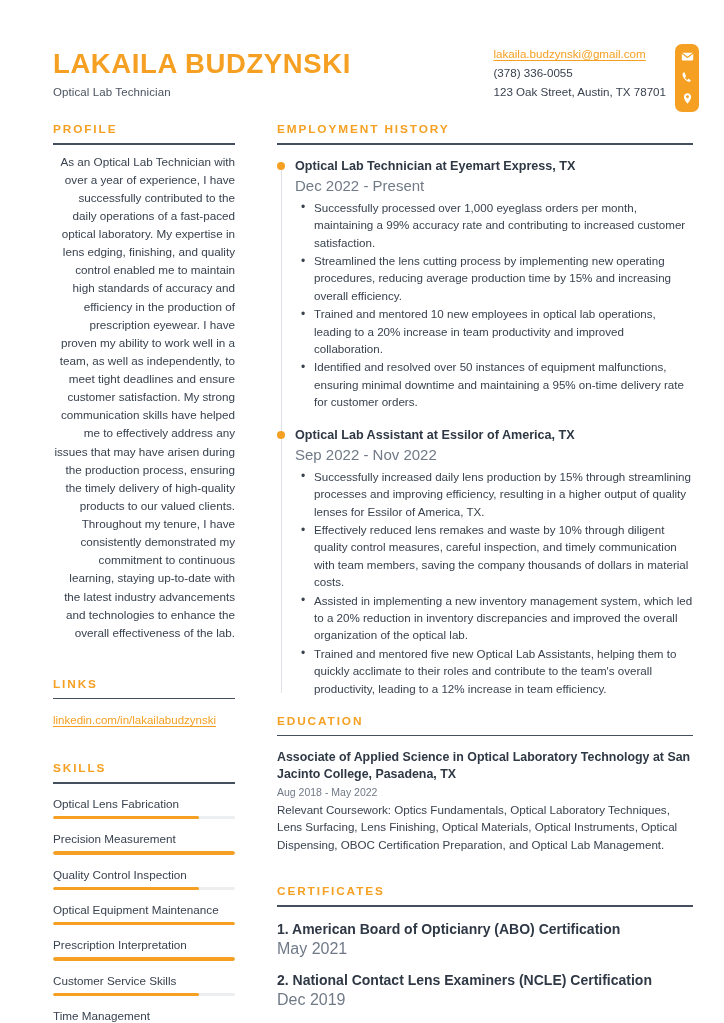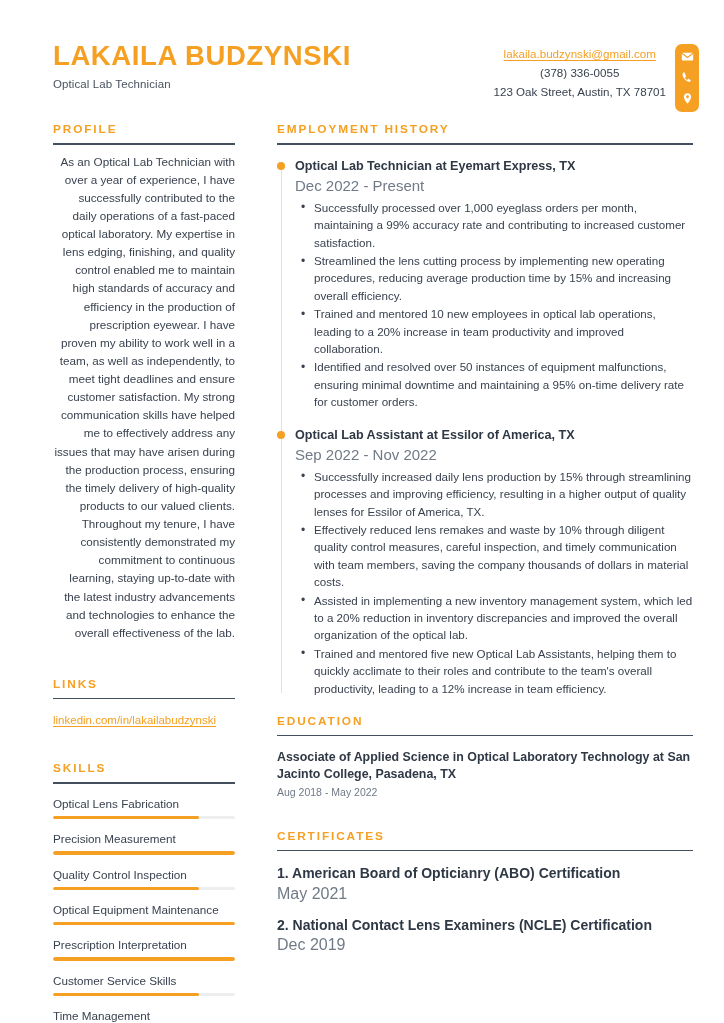--- a/index.html
+++ b/index.html
@@ -23,21 +23,21 @@
   
   .header {
     position: relative;
     padding: 38px 0 0 0;
     height: 122px;
   }
 
   .header-name-block {
     position: absolute;
     left: 53px;
-    top: 42px;
+    top: 50px;
   }
 
   .name {
     font-size: 27.5px;
     font-weight: bold;
     color: #f5a022;
     letter-spacing: 0.6px;
     line-height: 1.05;
     white-space: nowrap;
   }
@@ -51,21 +51,21 @@
 
   .contact-block {
     position: absolute;
     right: 0px;
     top: 44px;
     display: flex;
     align-items: flex-start;
   }
 
   .contact-lines {
-    text-align: center;
+    text-align: left;
     padding-right: 9px;
     padding-top: 1px;
   }
 
   .contact-line {
     font-size: 11.6px;
     color: #39424f;
     line-height: 1.62;
     white-space: nowrap;
   }
@@ -430,20 +430,21 @@
 
         </div>
       </div>
 
       <div class="section education-section">
         <div class="section-title">EDUCATION</div>
         <div class="section-rule"></div>
         <div class="edu-entry">
           <div class="edu-heading">Associate of Applied Science in Optical Laboratory Technology at San Jacinto College, Pasadena, TX</div>
           <div class="edu-date">Aug 2018 - May 2022</div>
+          <div class="edu-desc">Relevant Coursework: Optics Fundamentals, Optical Laboratory Techniques, Lens Surfacing, Lens Finishing, Optical Materials, Optical Instruments, Optical Dispensing, OBOC Certification Preparation, and Optical Lab Management.</div>
         </div>
       </div>
 
       <div class="section certificates-section">
         <div class="section-title">CERTIFICATES</div>
         <div class="section-rule"></div>
         <div class="cert-entry">
           <div class="cert-heading">1. American Board of Opticianry (ABO) Certification</div>
           <div class="cert-date">May 2021</div>
         </div>

